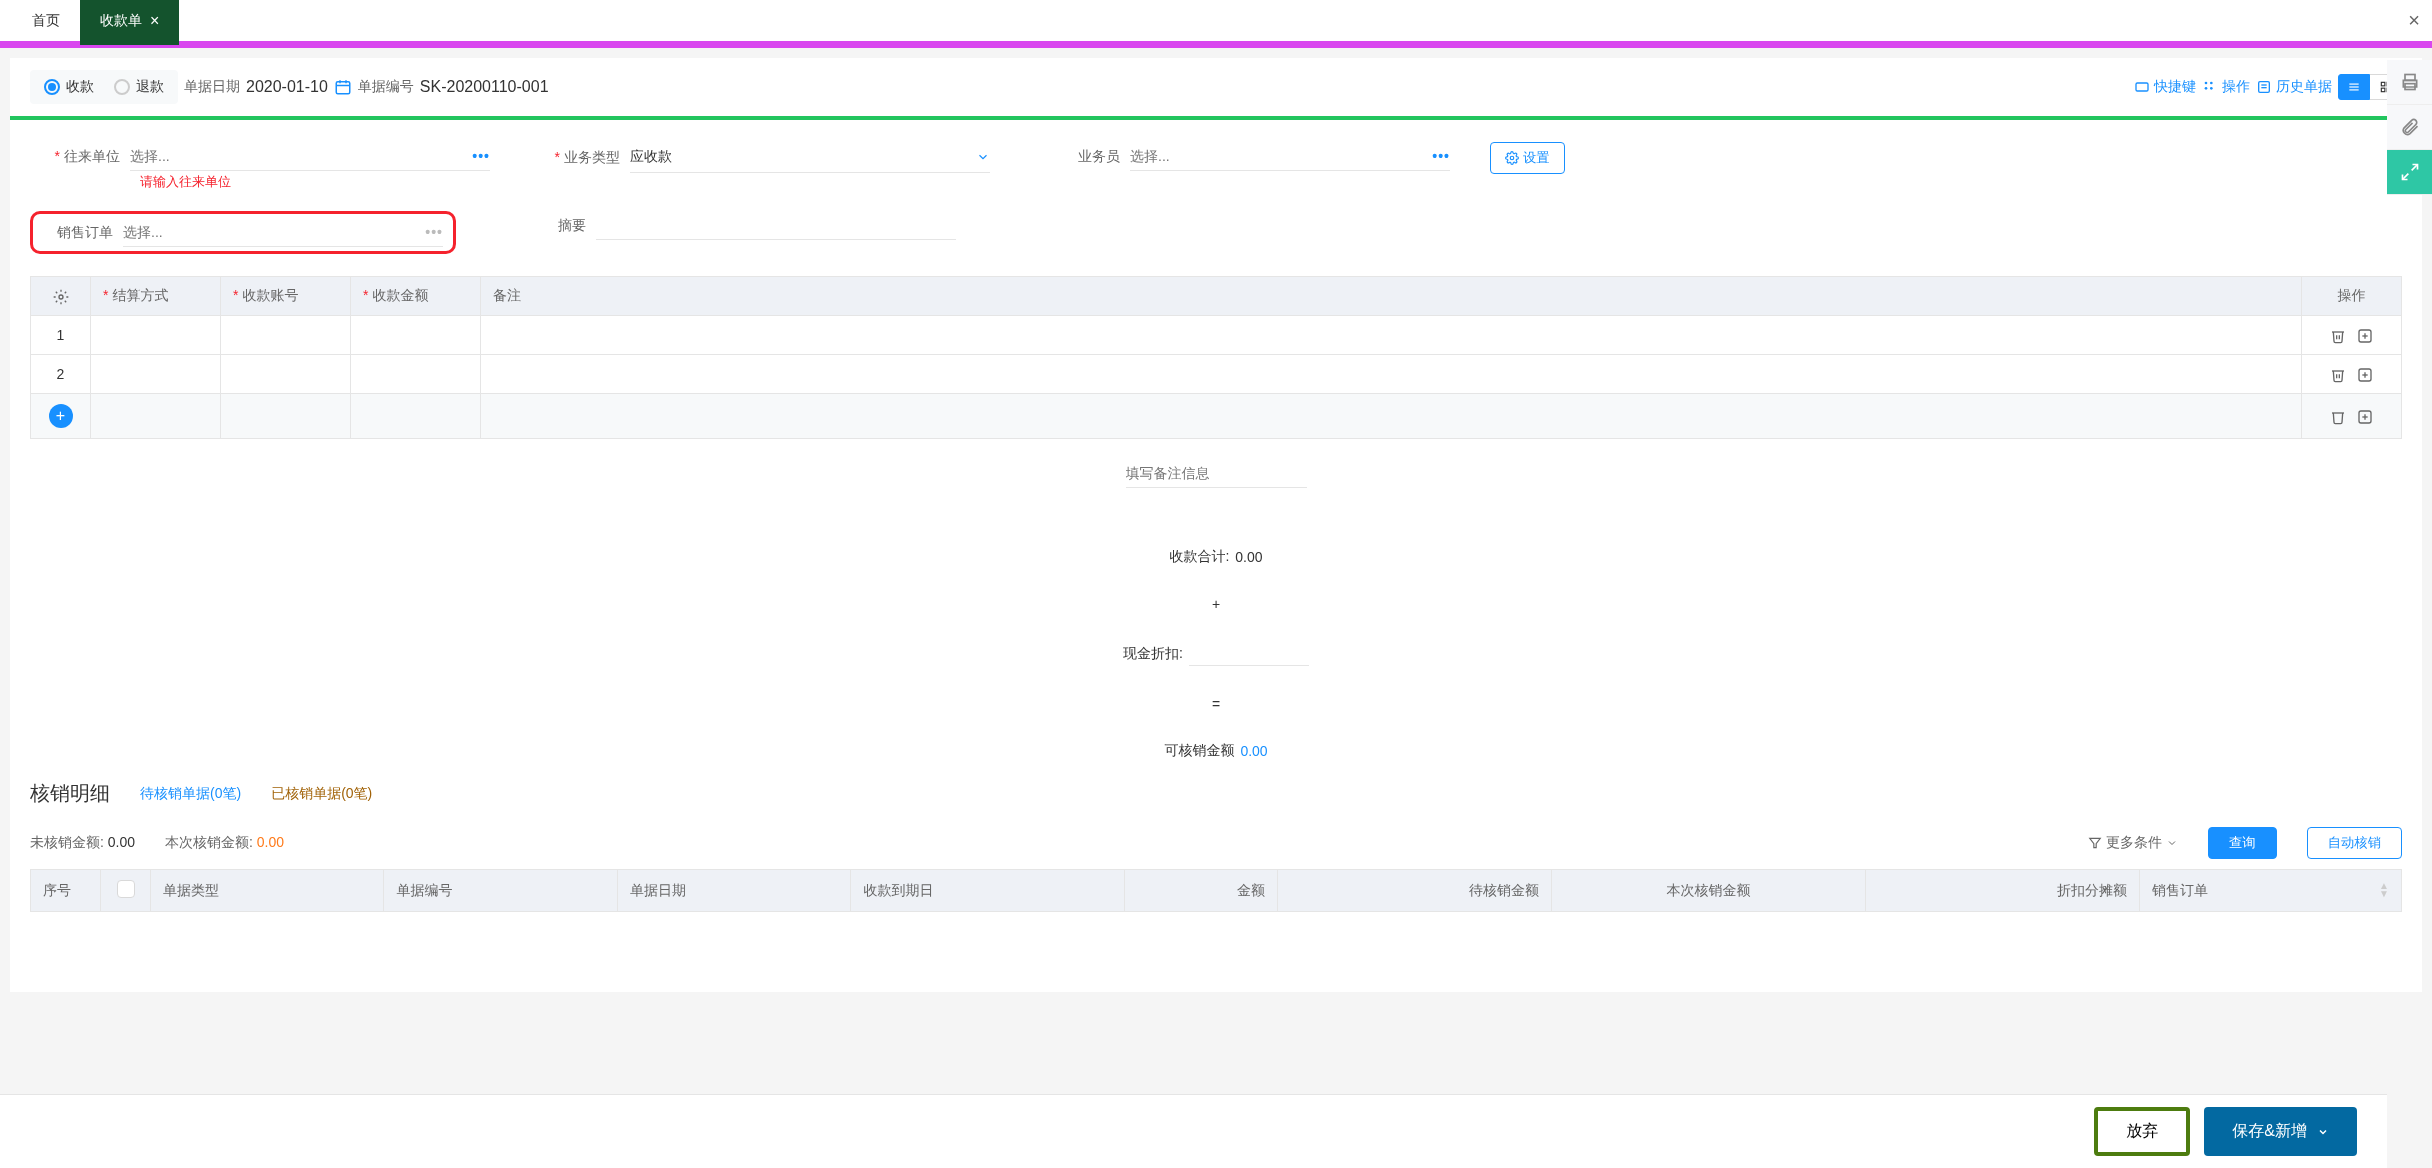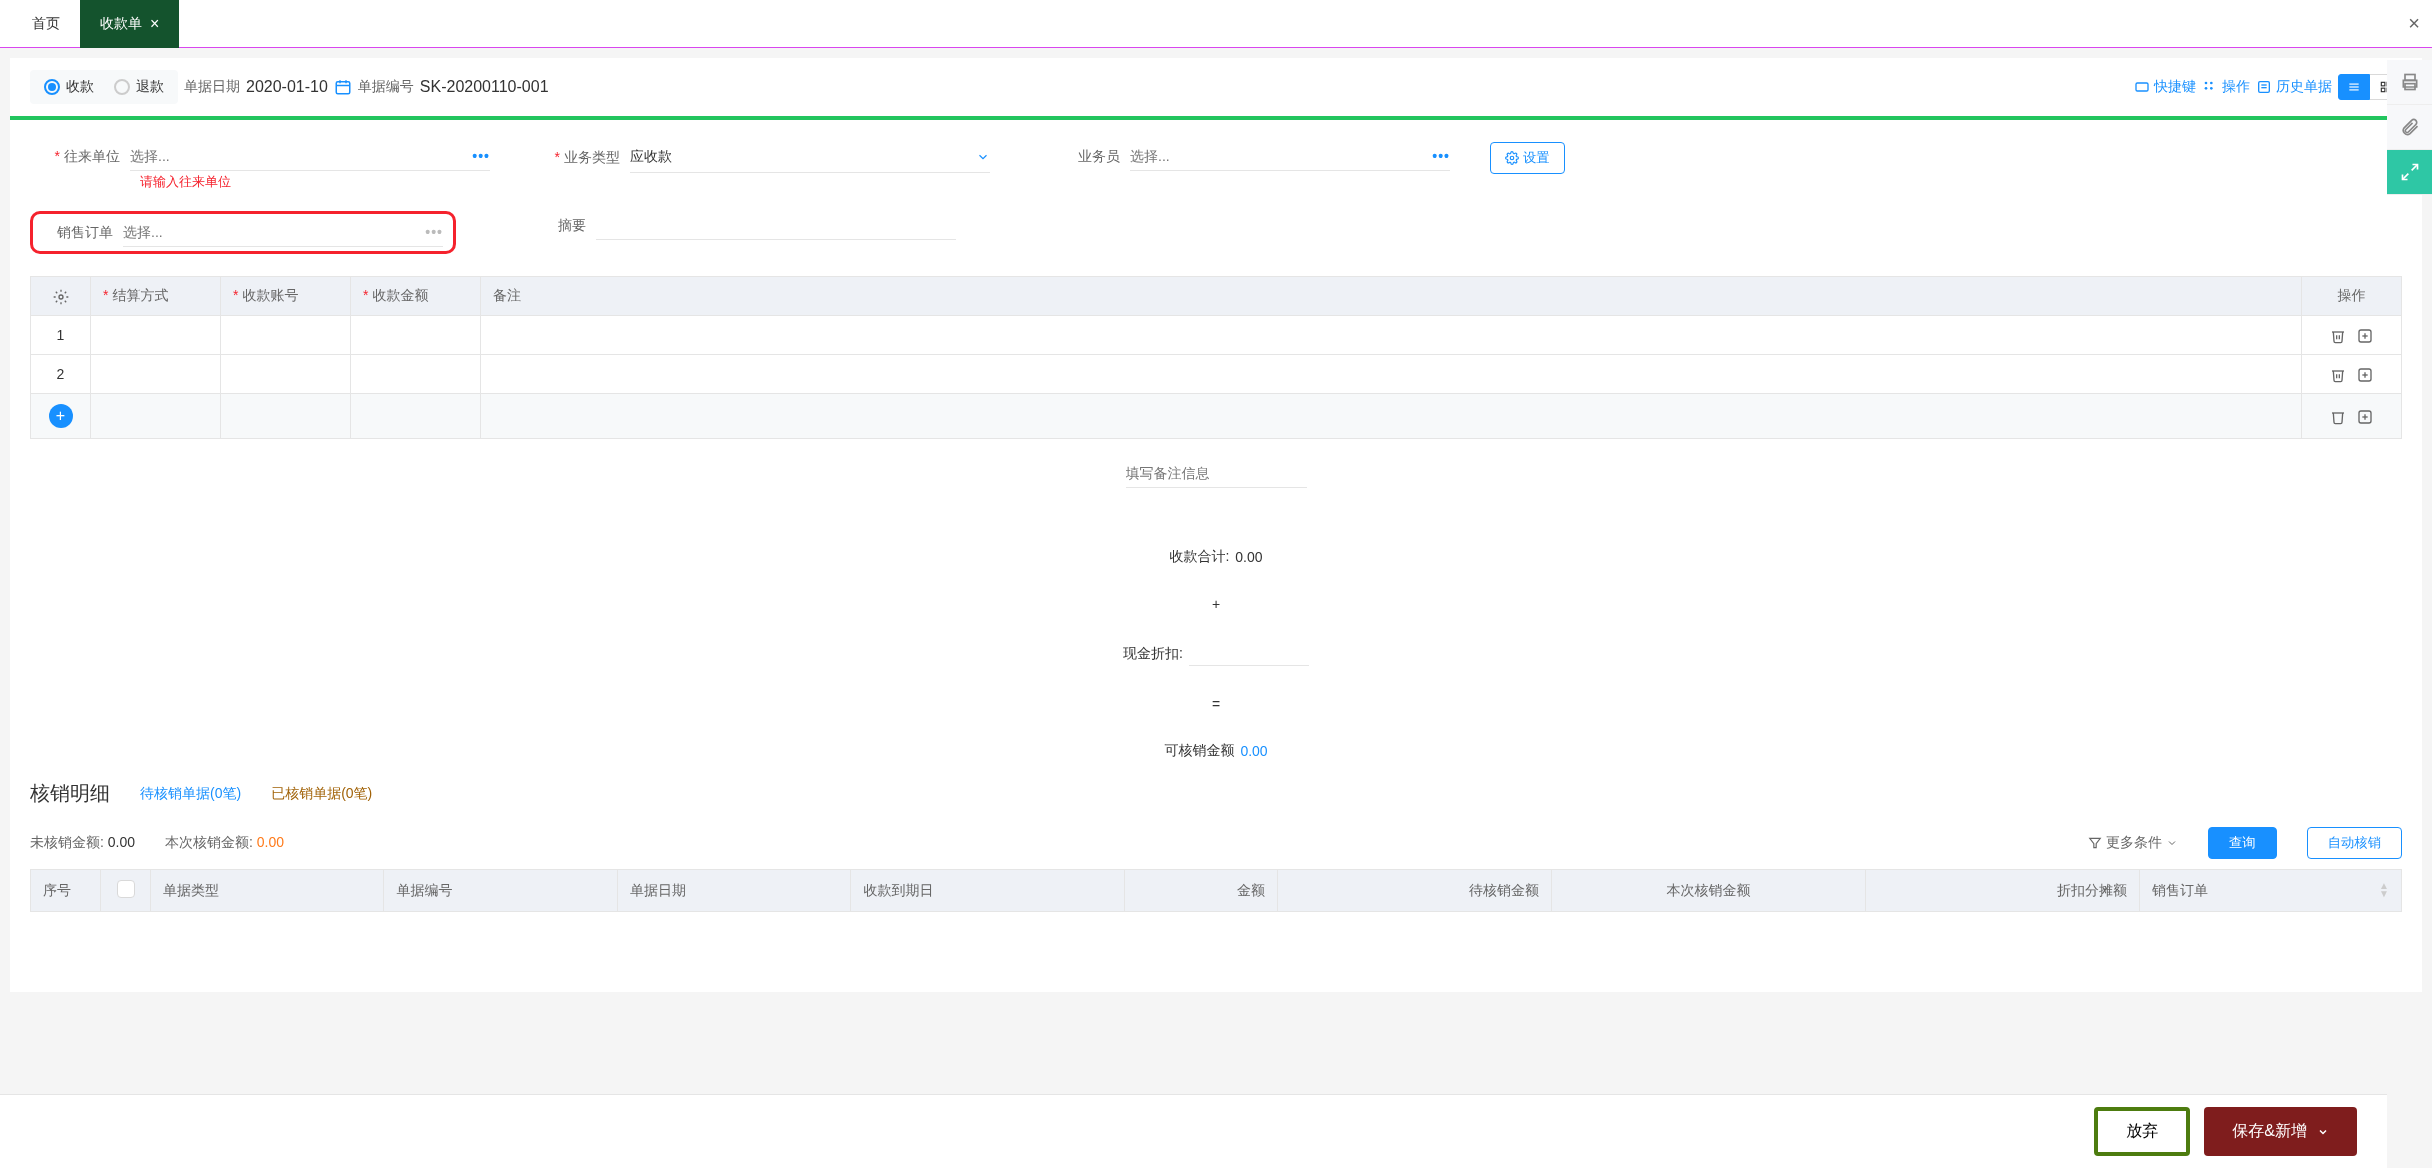--- a/index.html
+++ b/index.html
@@ -1,19 +1,19 @@
 <!DOCTYPE html>
 <html><head>
 <meta charset="utf-8">
 <style>
 * { box-sizing: border-box; margin: 0; padding: 0; }
 body { font-family: "Microsoft YaHei", "PingFang SC", sans-serif; font-size: 14px; color: #333; background: #f5f5f5; }
 
 
-.tabs { display: flex; align-items: center; background: #fff; border-bottom: 1px solid #d946ef; height: 48px; padding: 0 12px; position: relative; }
+.tabs { display: flex; align-items: center; background: #fff; border-bottom: 7px solid #d946ef; height: 48px; padding: 0 12px; position: relative; }
 .tab { padding: 0 20px; height: 48px; display: flex; align-items: center; cursor: pointer; }
 .tab.active { background: #14532d; color: #fff; }
 .tab-close { margin-left: 8px; font-size: 16px; cursor: pointer; }
 .tabs-close-all { position: absolute; right: 12px; font-size: 20px; cursor: pointer; color: #666; }
 
 
 .main { background: #fff; margin: 10px; padding: 0; }
 
 
 .header-row { display: flex; align-items: center; padding: 12px 20px; gap: 6px; border-bottom: 4px solid #22c55e; }
@@ -89,21 +89,21 @@
 .table2 th { font-weight: normal; }
 .table2 .col2-idx { width: 70px; }
 .table2 .col2-chk { width: 50px; text-align: center; }
 .checkbox { width: 18px; height: 18px; border: 1px solid #d9d9d9; border-radius: 4px; display: inline-block; background: #fff; }
 .sort-icons { float: right; color: #ccc; font-size: 10px; line-height: 8px; }
 
 
 .bottom-bar { position: fixed; bottom: 0; left: 0; right: 45px; background: #fff; border-top: 1px solid #e5e5e5; padding: 12px 30px; display: flex; justify-content: flex-end; gap: 14px; }
 .btn-lg { padding: 10px 28px; font-size: 16px; border-radius: 4px; cursor: pointer; }
 .btn-cancel { background: #fff; border: 4px solid #4d7c0f; }
-.btn-save { background: #7f1d1d; color: #fff; border: none; display: flex; align-items: center; gap: 10px; }
+.btn-save { background: #0369a1; color: #fff; border: none; display: flex; align-items: center; gap: 10px; }
 
 
 .right-bar { position: fixed; right: 0; top: 60px; width: 45px; display: flex; flex-direction: column; }
 .right-icon { width: 45px; height: 45px; display: flex; align-items: center; justify-content: center; cursor: pointer; color: #888; font-size: 18px; background: #f7f8fa; border-bottom: 1px solid #eee; }
 .right-icon.active { background: #2ec7a5; color: #fff; }
 
 svg { display: inline-block; vertical-align: middle; }
 </style>
 </head>
 <body>

